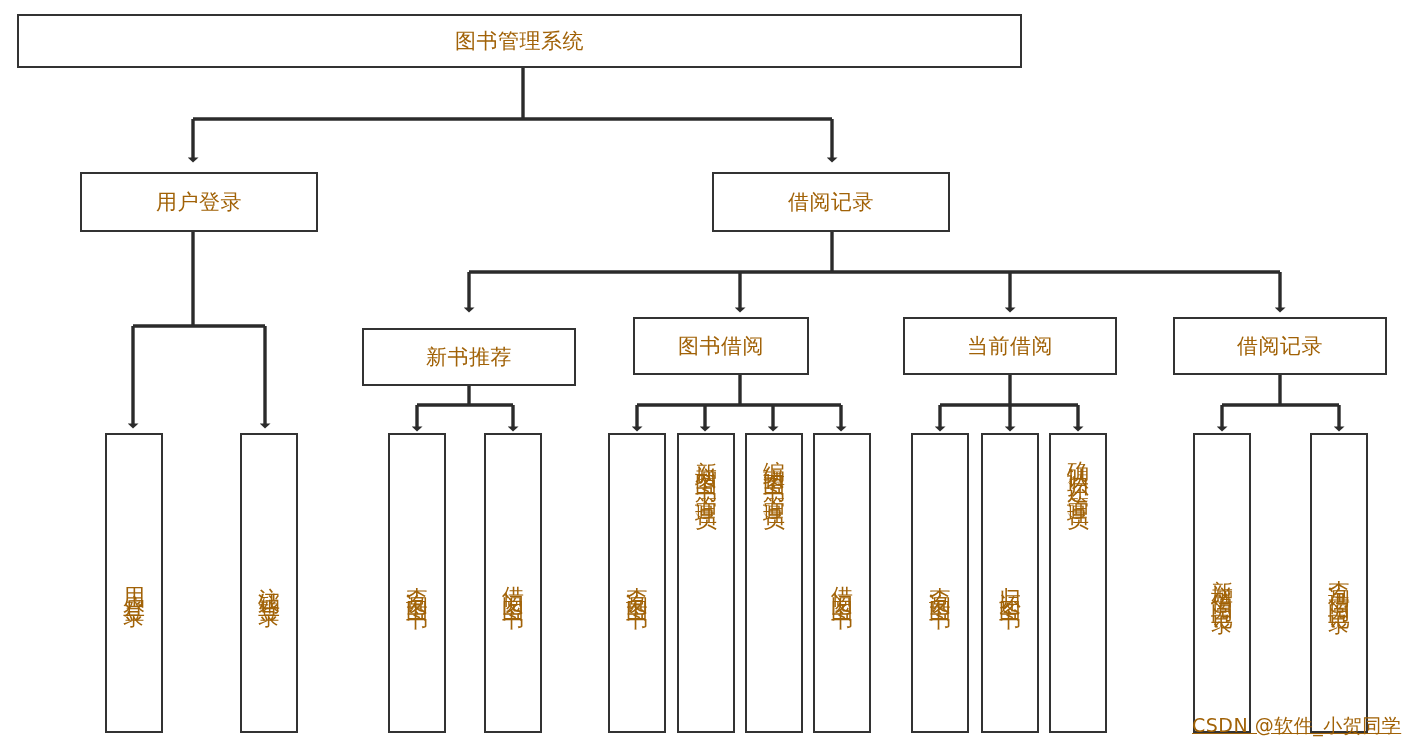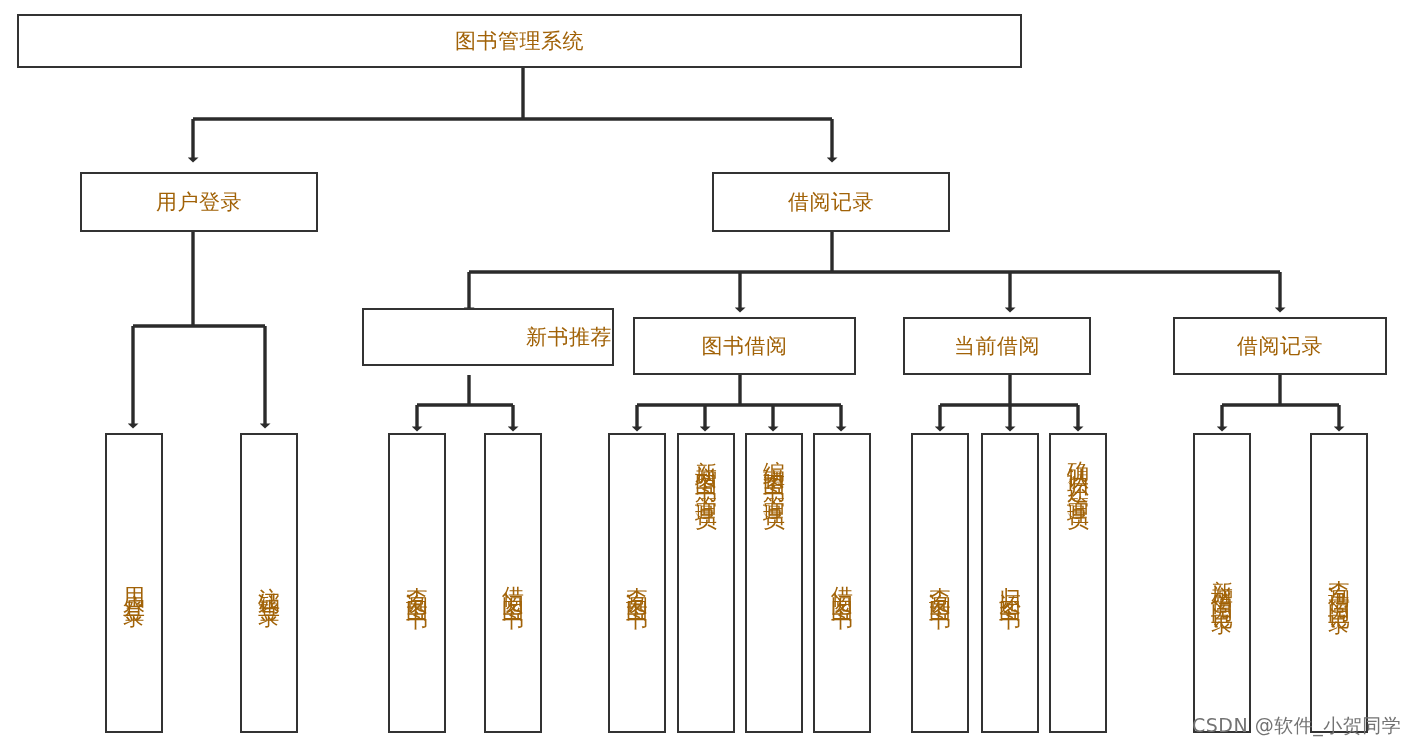--- a/index.html
+++ b/index.html
@@ -59,24 +59,25 @@
   }
   .node.vertical.tall-text {
     padding-top: 8px;
   }
   .node.vertical.mid-text {
     align-items: center;
     padding-top: 0;
   }
   .watermark {
     position: absolute;
-    color: #737373;
+    color: #a16207;
     font-size: 19px;
     white-space: nowrap;
     letter-spacing: 0.5px;
+    text-decoration: underline;
   }
 </style>
 </head>
 <body>
 
 <div id="diagram-root">
 
   <svg class="edges" viewBox="0 0 1405 747" xmlns="http://www.w3.org/2000/svg">
     <defs>
       <marker id="arrow" markerWidth="10" markerHeight="11" refX="2.6" refY="5.5" orient="auto" markerUnits="userSpaceOnUse">
@@ -131,27 +132,27 @@
     <span class="label">图书管理系统</span>
   </div>
 
   <div class="node" style="left:80px; top:172px; width:238px; height:60px;">
     <span class="label">用户登录</span>
   </div>
   <div class="node" style="left:712px; top:172px; width:238px; height:60px;">
     <span class="label">借阅记录</span>
   </div>
 
-  <div class="node" style="left:362px; top:308px; width:252px; height:58px;justify-content:flex-end;">
+  <div class="node" style="left:362px; top:328px; width:214px; height:58px;">
     <span class="label">新书推荐</span>
   </div>
-  <div class="node" style="left:633px; top:317px; width:223px; height:58px;">
+  <div class="node" style="left:633px; top:317px; width:176px; height:58px;">
     <span class="label">图书借阅</span>
   </div>
-  <div class="node" style="left:903px; top:317px; width:188px; height:58px;">
+  <div class="node" style="left:903px; top:317px; width:214px; height:58px;">
     <span class="label">当前借阅</span>
   </div>
   <div class="node" style="left:1173px; top:317px; width:214px; height:58px;justify-content:center;">
     <span class="label">借阅记录</span>
   </div>
 
   <div class="node vertical mid-text" style="left:105px; top:433px; width:58px; height:300px;">
     <span class="label">用户登录</span>
   </div>
   <div class="node vertical mid-text" style="left:240px; top:433px; width:58px; height:300px;">

